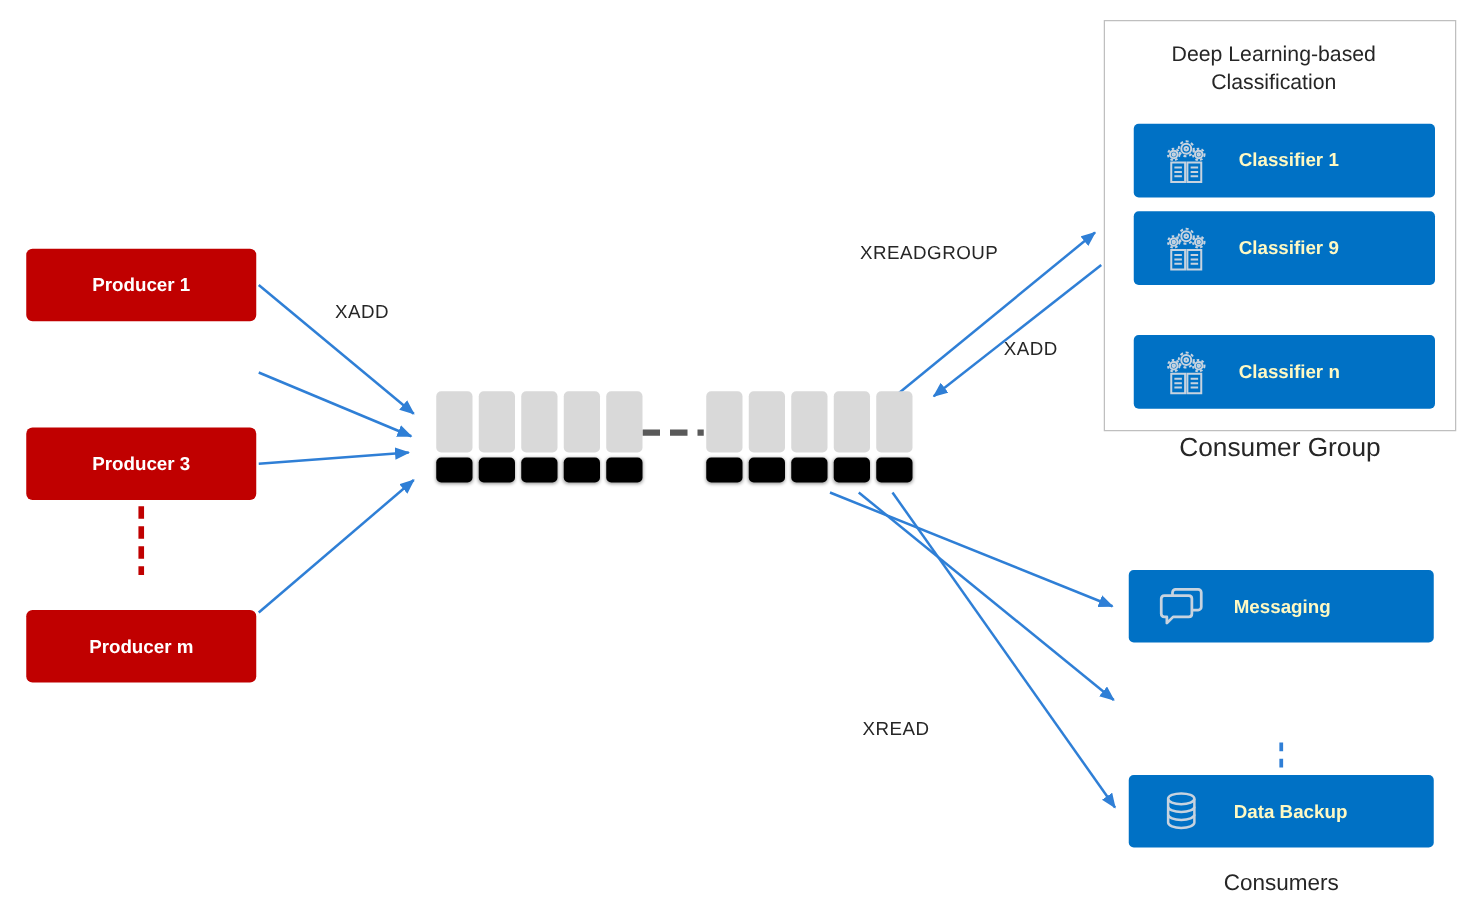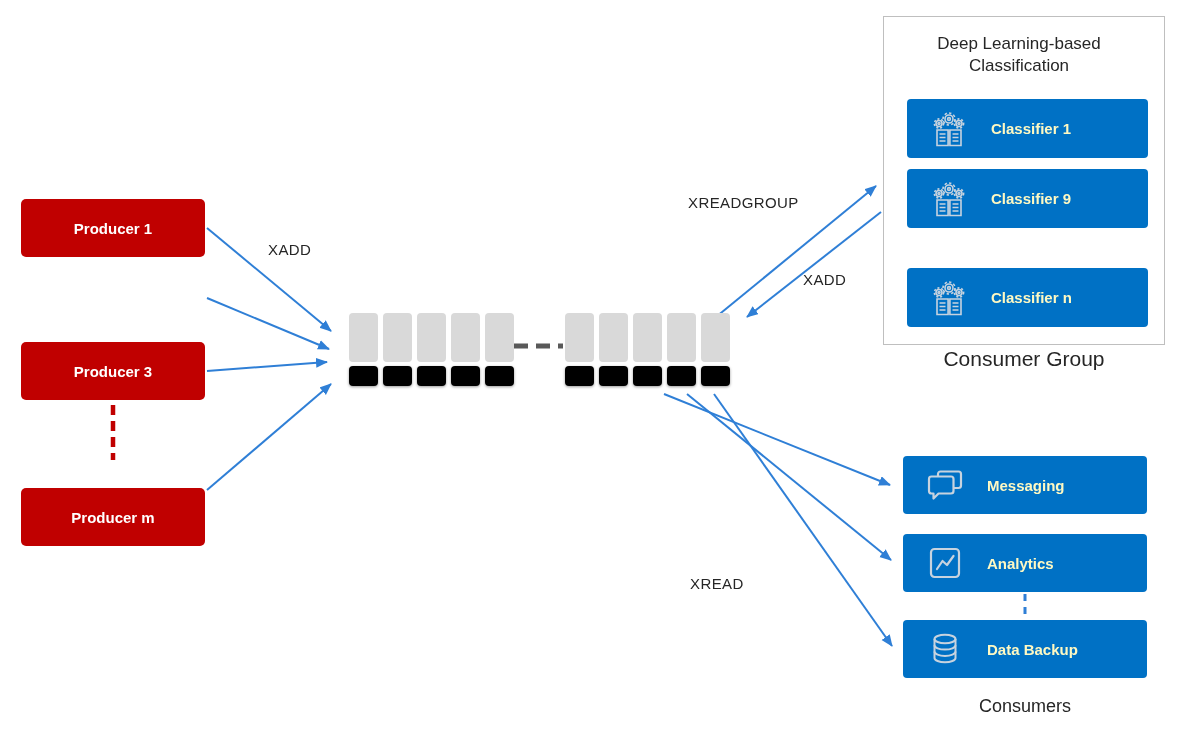--- a/index.html
+++ b/index.html
@@ -217,31 +217,20 @@
       <svg width="40" height="34" viewBox="0 0 40 34">
         <g stroke="#C7D3DF" stroke-width="2.2" stroke-linejoin="round">
           <rect x="13" y="3.5" width="23" height="16.5" rx="2.5" fill="none"></rect>
           <path fill="#0071C5" d="M6.5 8.5 H26 Q28.5 8.5 28.5 11 V23 Q28.5 25.5 26 25.5 H13.5 L8.5 30.5 V25.5 H6.5 Q4 25.5 4 23 V11 Q4 8.5 6.5 8.5 z"></path>
         </g>
       </svg>
     </span>
     <span class="blabel">Messaging</span>
   </div>
 
-  <div class="bbox con" style="top:534px">
-    <span class="bicon">
-      <svg width="36" height="36" viewBox="0 0 36 36">
-        <g fill="none" stroke="#C7D3DF" stroke-width="2.2">
-          <rect x="4" y="4" width="28" height="28" rx="3.5"></rect>
-          <polyline points="10,24 15.5,16 20,20 26.5,11" stroke-linejoin="round" stroke-linecap="round"></polyline>
-        </g>
-      </svg>
-    </span>
-    <span class="blabel">Analytics</span>
-  </div>
 
   <div class="bbox con" style="top:620px">
     <span class="bicon">
       <svg width="36" height="36" viewBox="0 0 36 36">
         <g fill="none" stroke="#C7D3DF" stroke-width="2">
           <ellipse cx="18" cy="8" rx="10.5" ry="4.3"></ellipse>
           <path d="M7.5 8 V27 c0 2.4 4.7 4.3 10.5 4.3 s10.5 -1.9 10.5 -4.3 V8"></path>
           <path d="M7.5 14.3 c0 2.4 4.7 4.3 10.5 4.3 s10.5 -1.9 10.5 -4.3"></path>
           <path d="M7.5 20.6 c0 2.4 4.7 4.3 10.5 4.3 s10.5 -1.9 10.5 -4.3"></path>
         </g>

